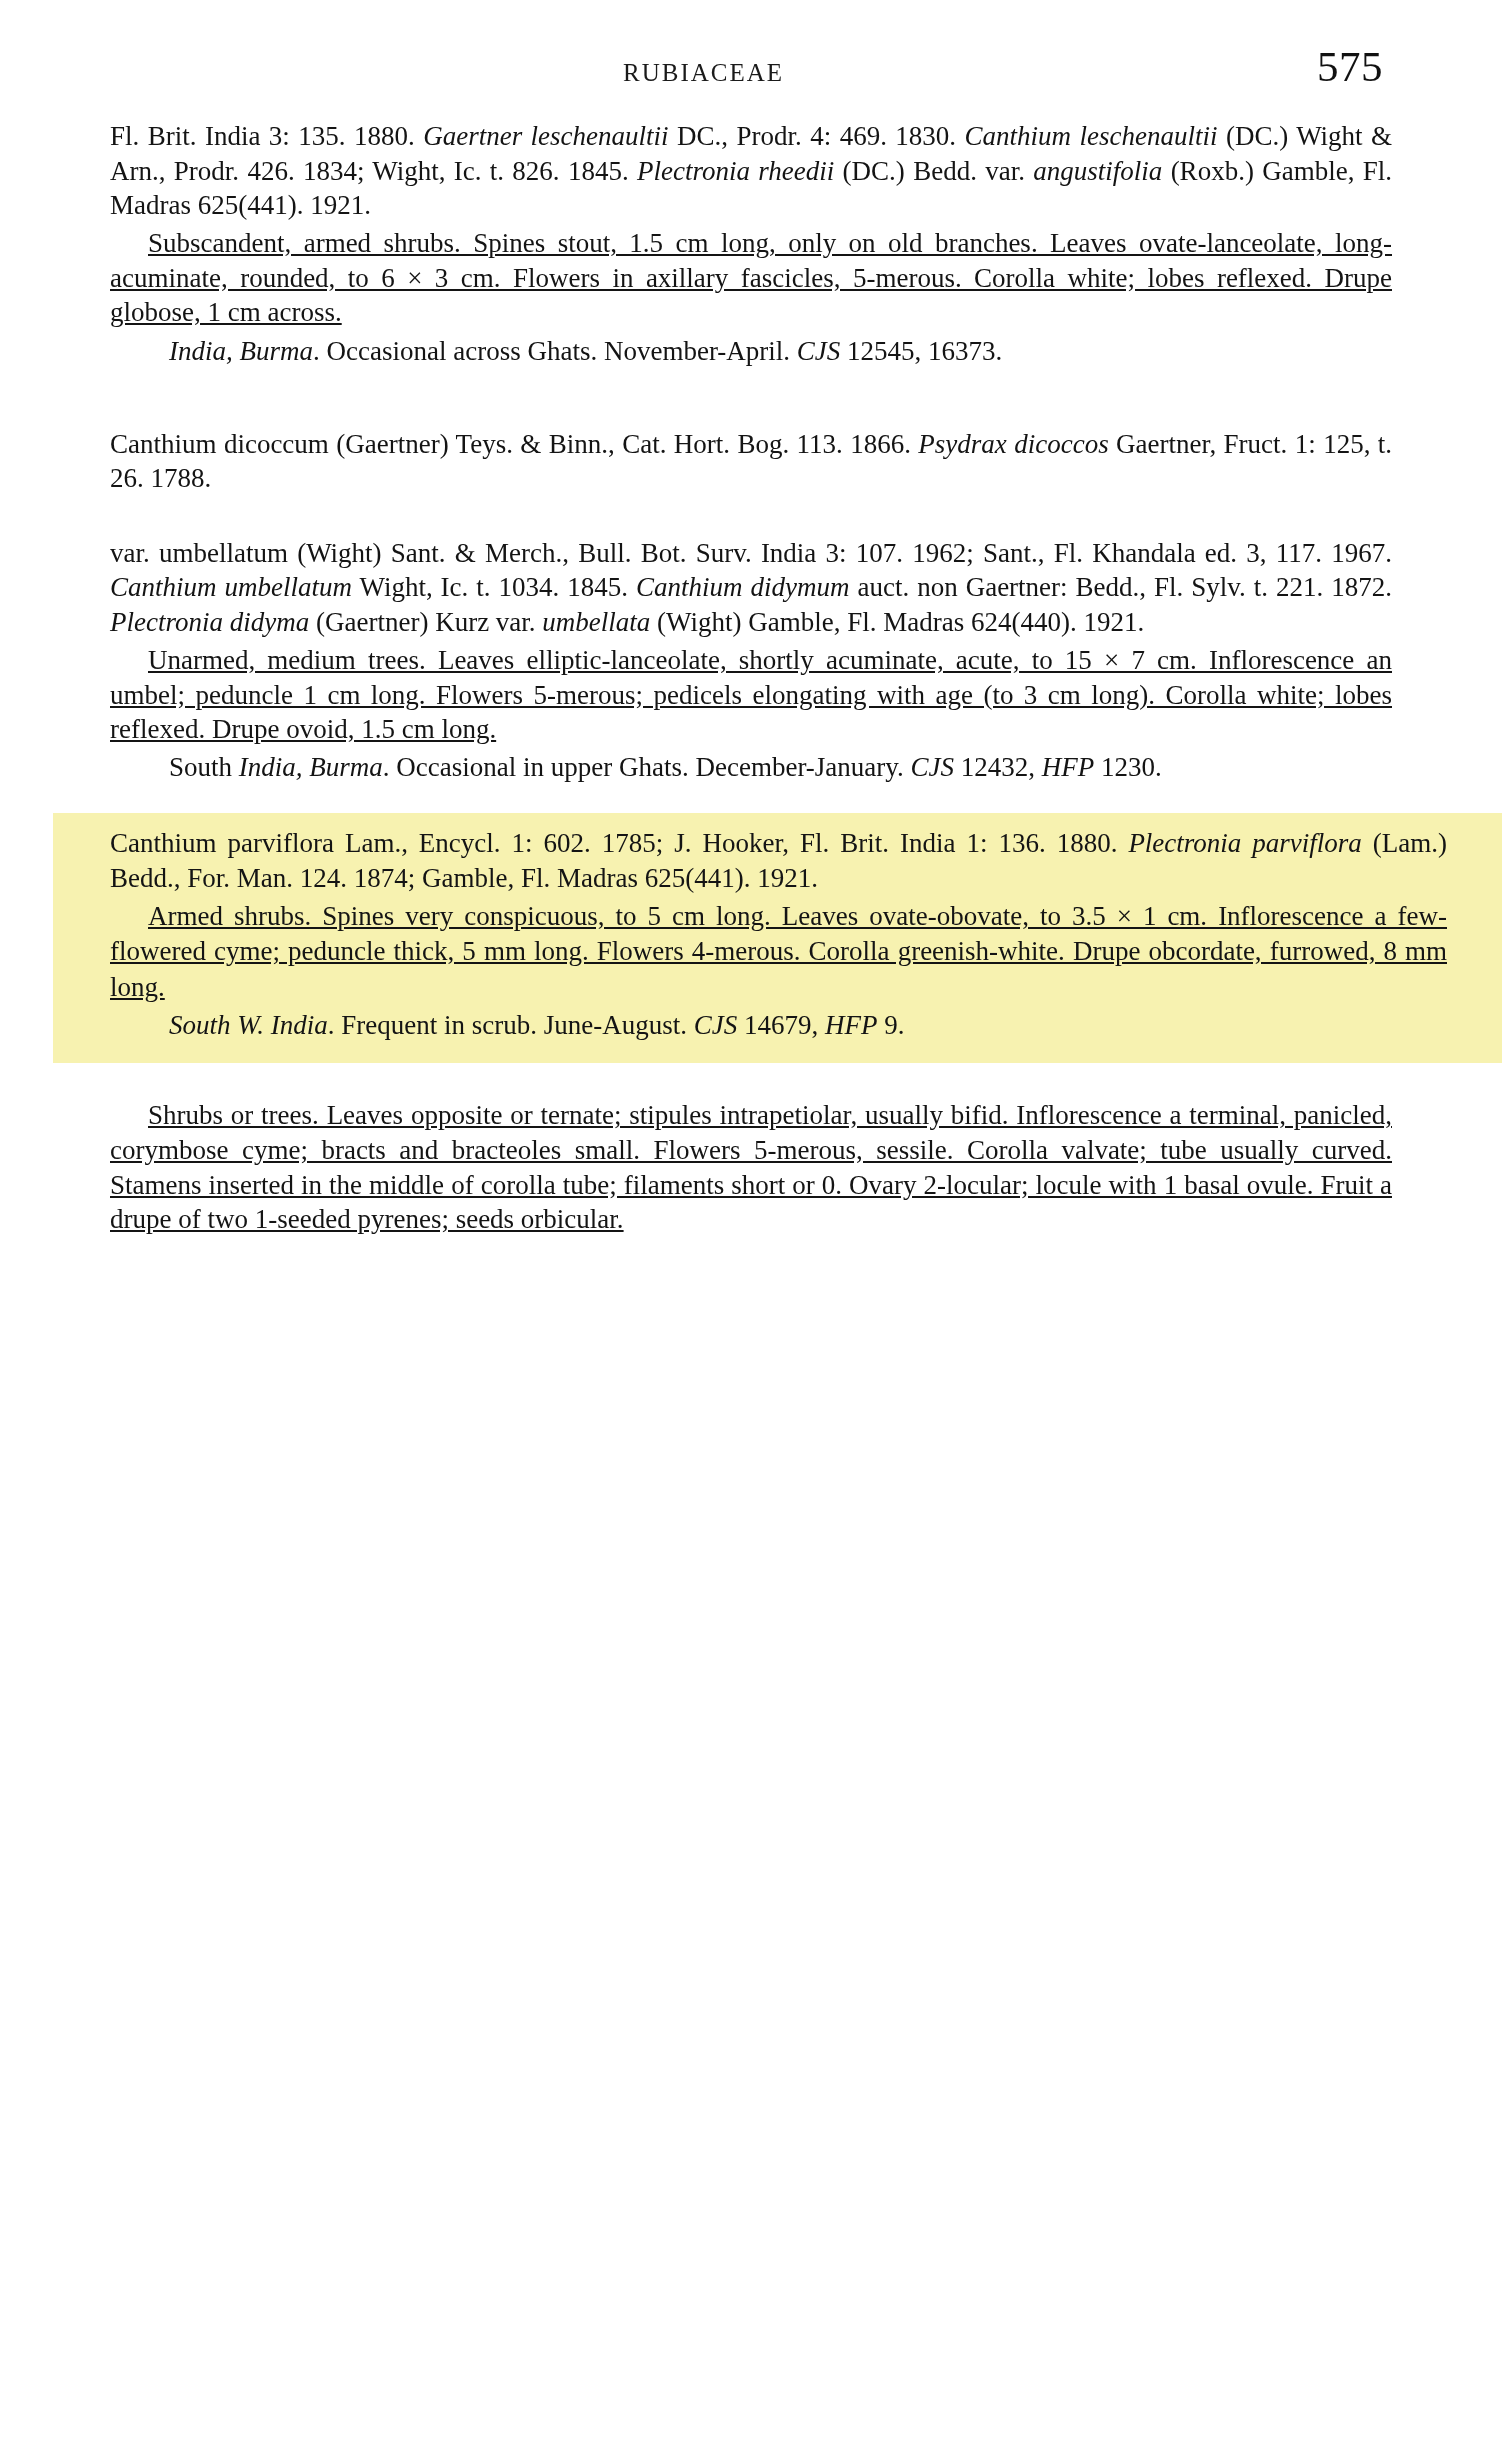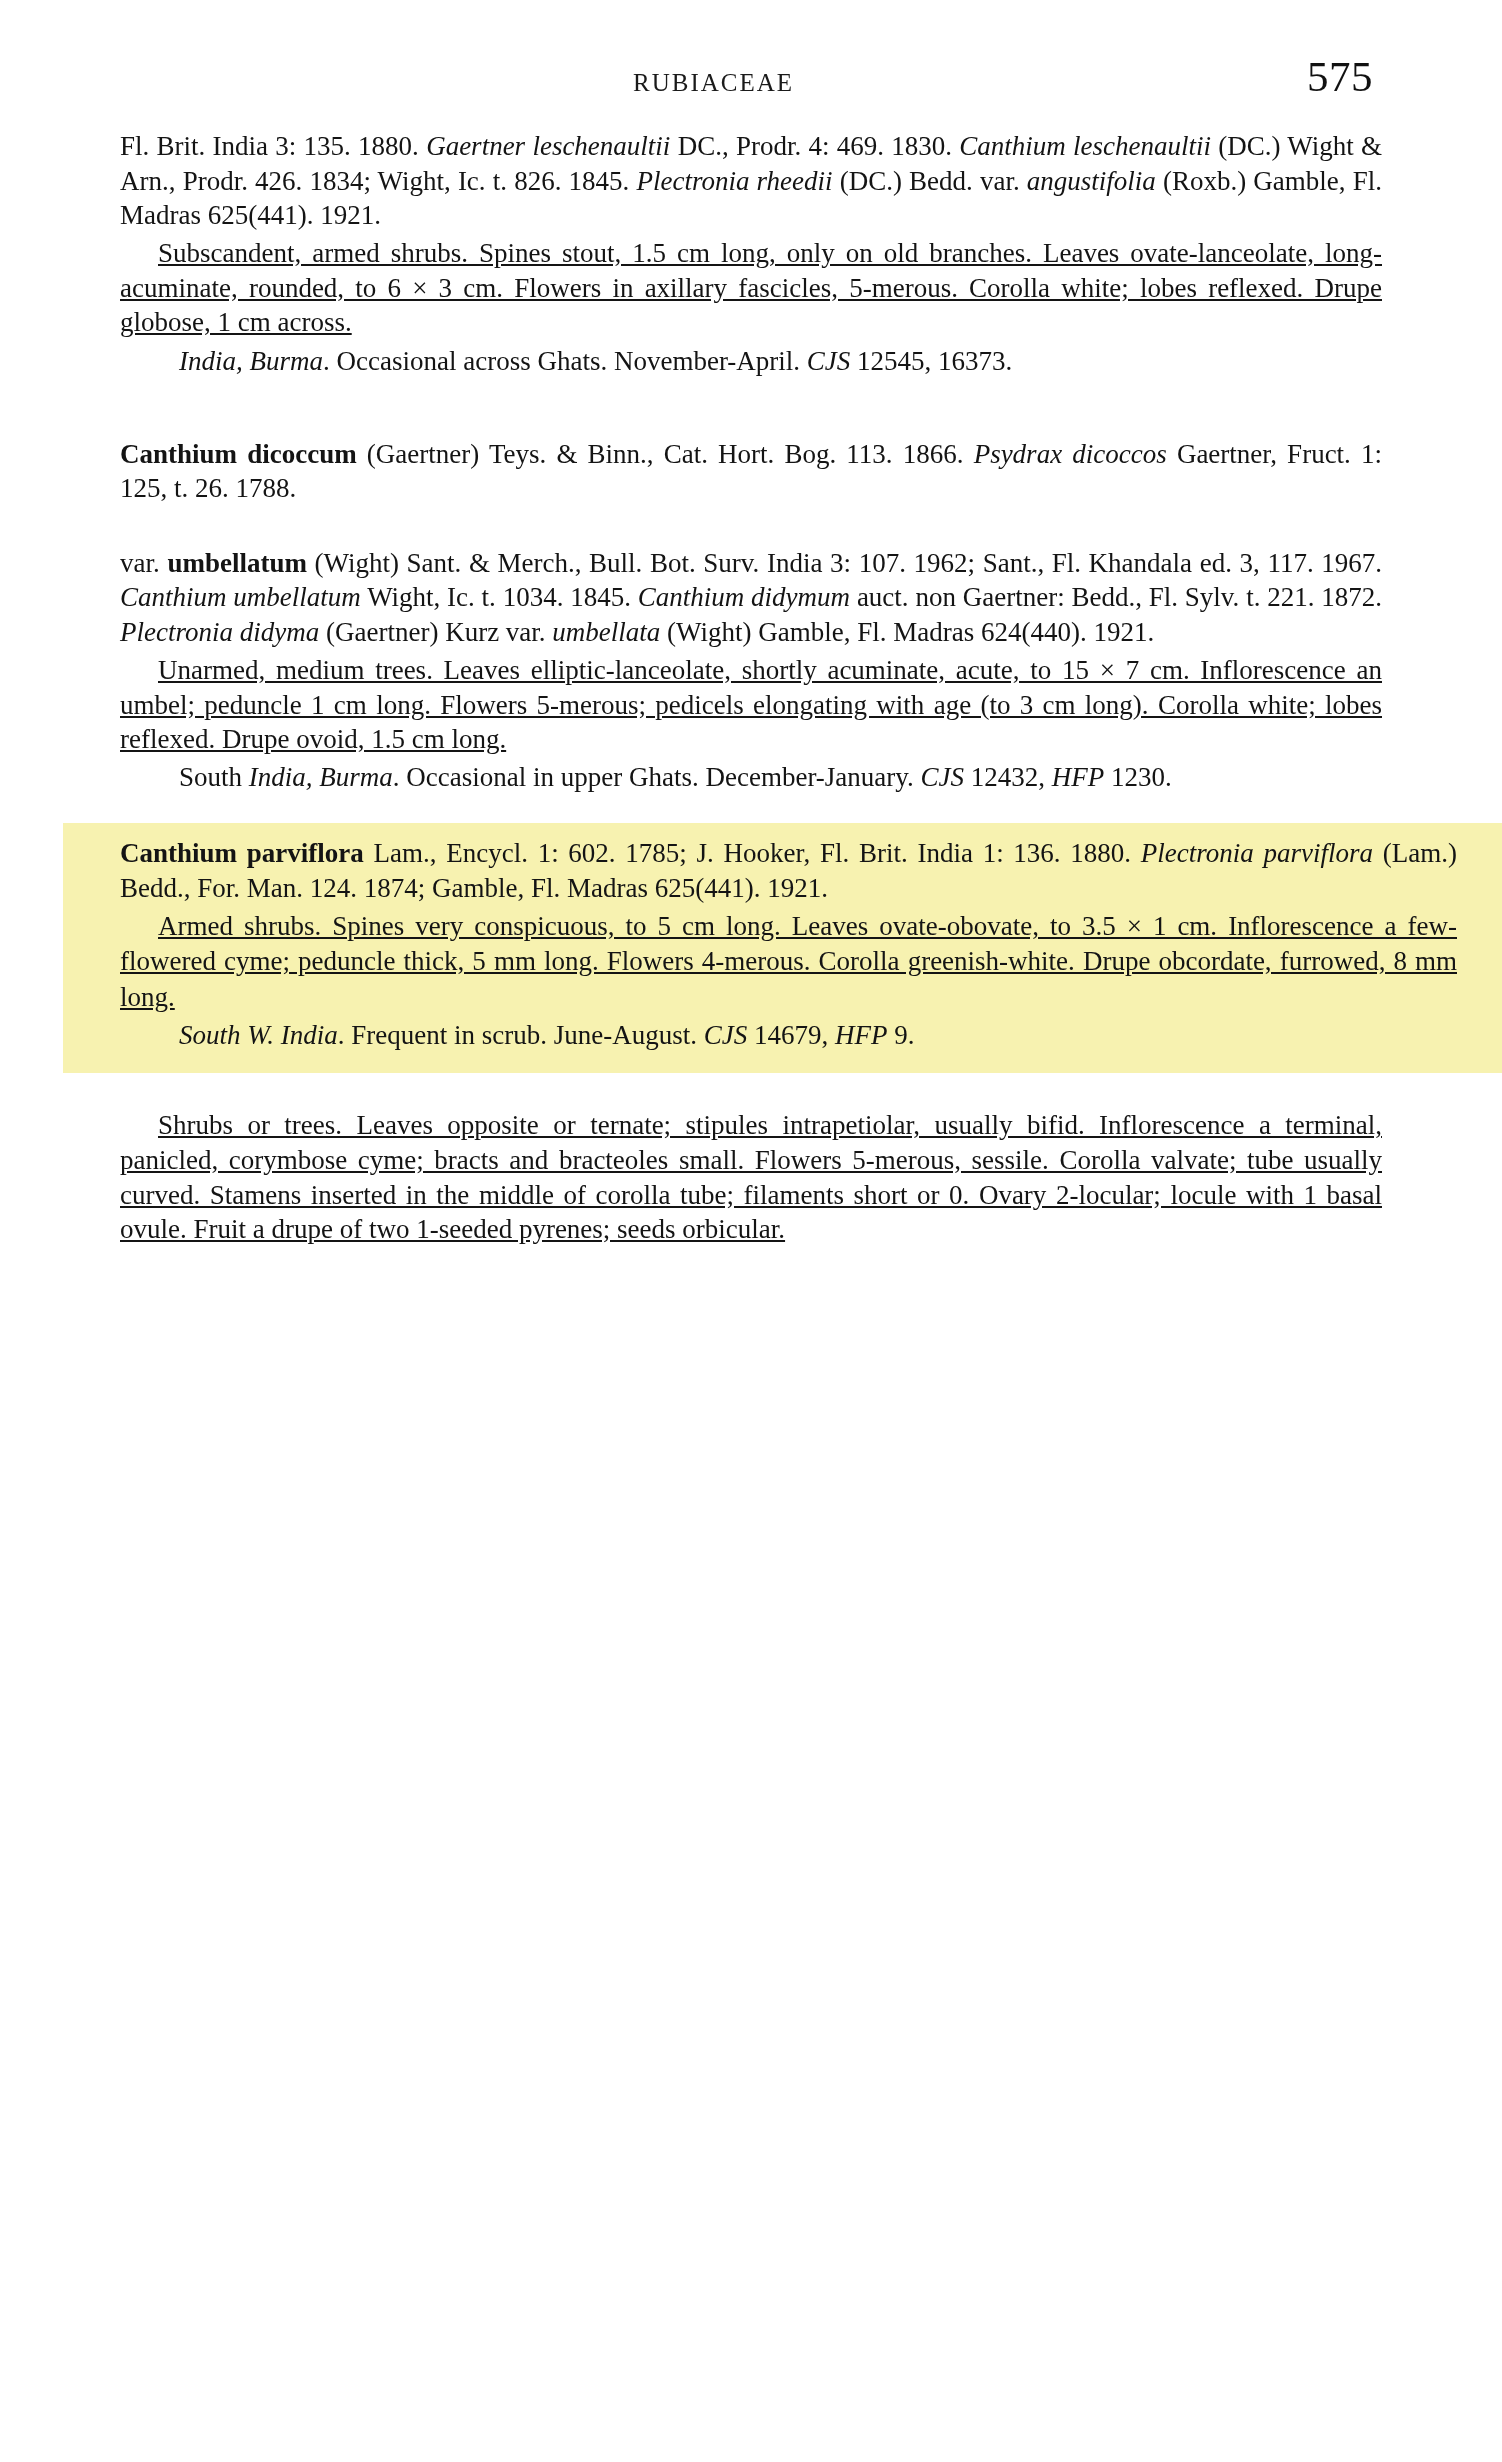--- a/index.html
+++ b/index.html
@@ -11,21 +11,21 @@
     width: 1502px;
     height: 2462px;
     font-family: "Liberation Serif", serif;
     color: #141414;
     position: relative;
   }
   .page {
     position: relative;
     width: 1502px;
     height: 2462px;
-    padding: 10px;
+    padding: 0;
     box-sizing: border-box;
   }
   .header {
     position: relative;
     display: flex;
     align-items: baseline;
     justify-content: space-between;
     margin: 0 119px 0 137px;
     padding-top: 42px;
     height: 55px;
@@ -59,21 +59,21 @@
     padding-left: 0;
     text-indent: 0;
   }
   .indent-1 {
     text-indent: 38px;
     text-decoration: underline;
   }
   .indent-2 {
     text-indent: 59px;
   }
-  .bd { font-weight: bold; }
+  .bd { font-weight: normal; }
   .spacer-sm { height: 13px; }
   .spacer-md { height: 27.5px; }
 
   
   .highlight {
     background: #f7f2b0;
     margin-left: 53px;
     margin-right: 0px;
     padding: 13px 55px 20px 57px;
     box-sizing: border-box;

